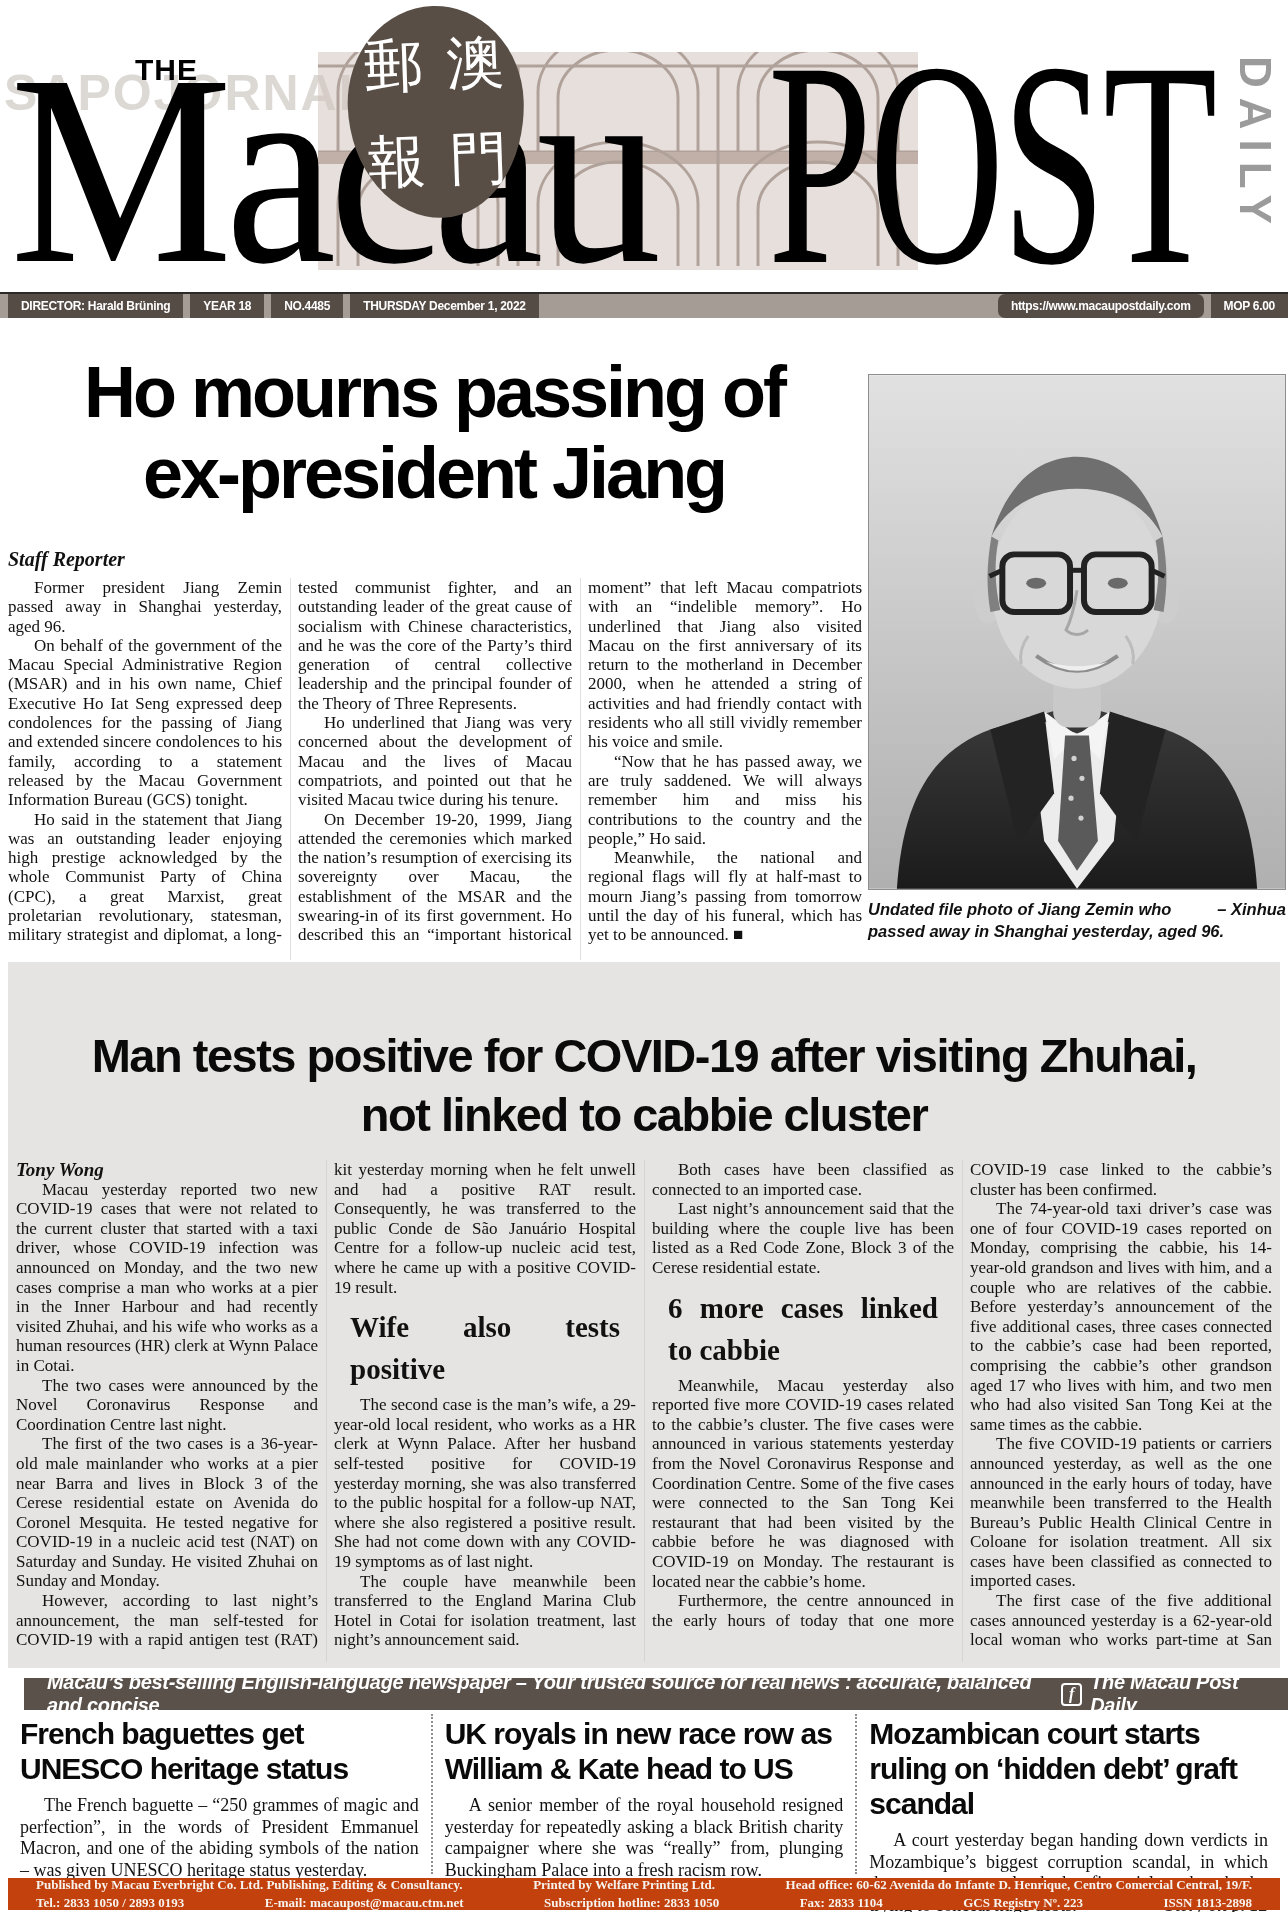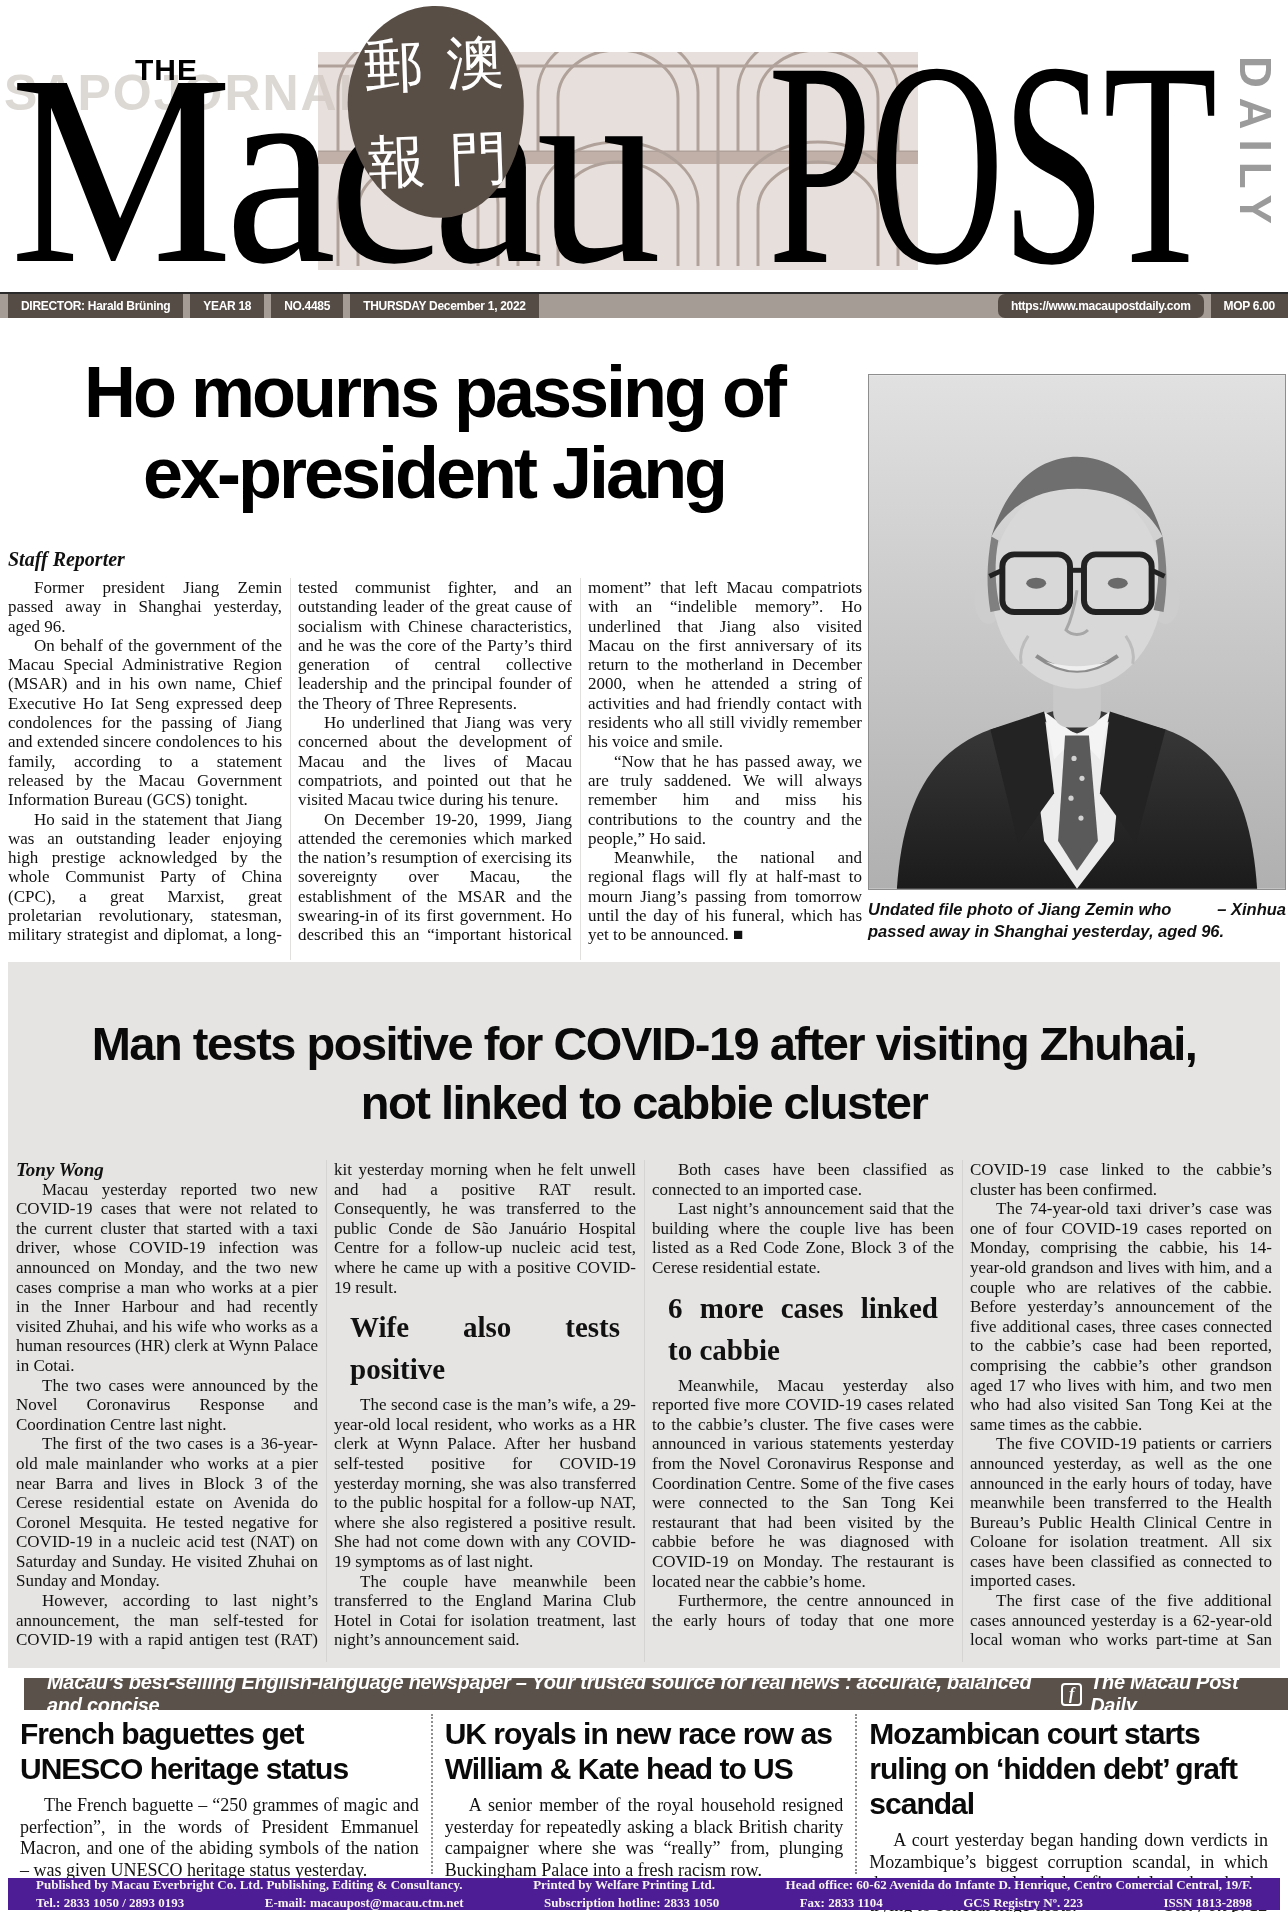--- a/index.html
+++ b/index.html
@@ -50,21 +50,21 @@
   .lead-body p, .covid-body p { margin:0; text-indent:26px; }
   .photo-frame { position:absolute; left:868px; top:56px; width:418px; height:516px;
                  border:1px solid #8e8e8e; box-sizing:border-box; overflow:hidden; }
   .photo-caption { position:absolute; left:868px; top:580px; width:418px;
                    font-family:"Liberation Sans",sans-serif; font-weight:bold; font-style:italic;
                    font-size:16.5px; line-height:22px; }
   .photo-caption .credit { float:right; }
 
   
   .covid { position:absolute; top:962px; left:8px; width:1272px; height:706px; background:#e6e4e2; }
-  .covid-headline { margin:0; padding-top:52px; text-align:center; font-family:"Liberation Sans",sans-serif;
+  .covid-headline { margin:12px; padding-top:52px; text-align:center; font-family:"Liberation Sans",sans-serif;
                     font-weight:bold; font-size:47px; line-height:59px; letter-spacing:-1.5px; color:#0a0a0a; }
   .covid-sub { margin-top:14px; text-align:center; font-family:"Liberation Sans",sans-serif;
                font-style:italic; font-size:28px; letter-spacing:-0.5px; color:#1a1a1a; }
   .covid-body { position:absolute; left:8px; top:198px; width:1256px; height:502px; overflow:hidden;
                 column-count:4; column-gap:16px; column-rule:1px solid #d6d4d2;
                 font-size:17px; line-height:19.6px; text-align:justify; }
   .covid-byline { font-weight:bold; font-style:italic; font-size:19px; text-indent:0 !important; }
   .subhead { font-family:"Liberation Serif",serif; font-weight:bold; font-size:29px; line-height:42px;
              margin:9px 16px 5px; break-after:avoid; }
   .continued { text-align:right; font-style:italic; font-size:19px; margin-top:5px; }
@@ -82,21 +82,21 @@
   
   .stories { position:absolute; top:1714px; left:8px; width:1272px; height:160px; display:flex; }
   .story { flex:1 1 0; padding:2px 12px 0 12px; box-sizing:border-box; }
   .story + .story { border-left:2px dotted #8f8f8f; }
   .story h2 { margin:0 0 9px 0; font-family:"Liberation Sans",sans-serif; font-weight:bold;
               font-size:30px; line-height:35px; letter-spacing:-1px; color:#0a0a0a; }
   .story .sbody { font-size:18px; line-height:21.5px; text-align:justify; text-indent:24px; }
   .story .ref { float:right; font-weight:bold; font-style:italic; text-indent:0; color:#221f1c; }
 
   
-  .footer { position:absolute; top:1878px; left:8px; width:1272px; height:32px; background:#4c1d95;
+  .footer { position:absolute; top:1878px; left:8px; width:1272px; height:32px; background:#c2410c;
             color:#f7f3ee; font-family:"Liberation Serif",serif; font-weight:bold; font-size:13px;
             display:flex; flex-direction:column; justify-content:center; gap:2px;
             padding:2px 28px; box-sizing:border-box; }
   .frow { display:flex; justify-content:space-between; white-space:nowrap; }
 </style>
 </head>
 <body>
 
 <div class="page">
 

